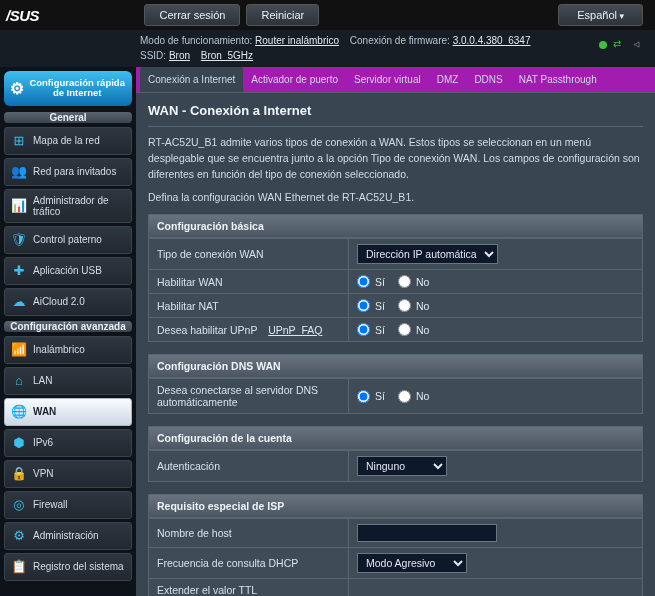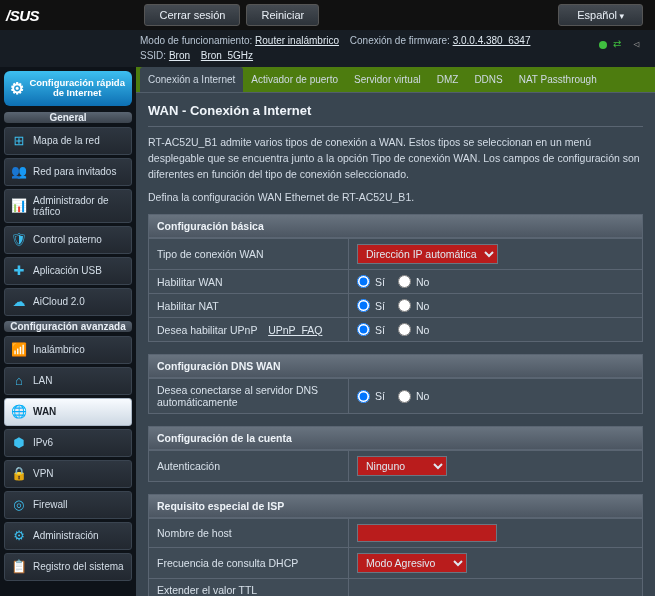--- a/index.html
+++ b/index.html
@@ -138,21 +138,21 @@
   .nav-item.active .nico { color:#2a6fa8; }
   .content {
     flex: 1;
     background: #394550;
     display:flex;
     flex-direction:column;
     overflow:hidden;
   }
   .tabs {
     display:flex;
-    background:#4d7c0f;
+    background:#a21caf;
     padding: 0 4px;
     border-bottom:1px solid #525e6b;
   }
   .tab {
     font-size:10px;
     color:#cfd9e4;
     padding:7px 8px;
     cursor:pointer;
     border-top-left-radius:3px;
     border-top-right-radius:3px;
@@ -193,21 +193,21 @@
   }
   table.form td {
     border:1px solid #5a6572;
     padding:5px 8px;
     font-size:10.5px;
     background:#3f4b56;
     vertical-align:middle;
   }
   table.form td.label { width:200px; color:#d8e1ea;}
   select.sel, input.txt {
-    background:#b91c1c;
+    background:#0f172a;
     border:1px solid #6a7682;
     color:#e0e8f0;
     font-size:10.5px;
     padding:2px 4px;
   }
   select.sel { min-width:120px; }
   input.txt { width:140px; height:18px; }
   .radio-row { display:flex;align-items:center;gap:3px;color:#e0e8f0; font-size:10.5px;}
   .radio-row input { margin-right:2px; vertical-align:middle;}
   .radio-row label { margin-right:10px;}

